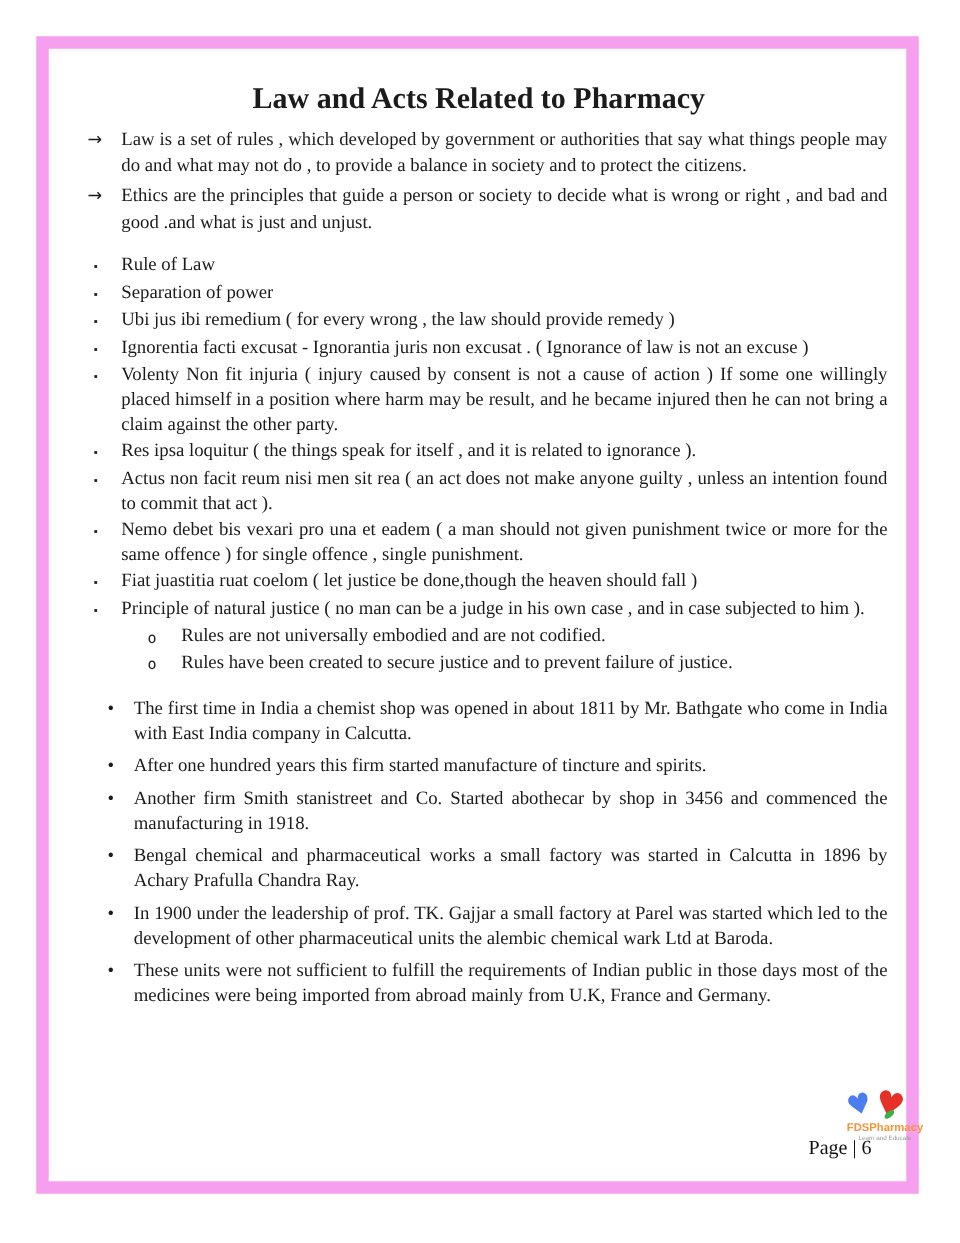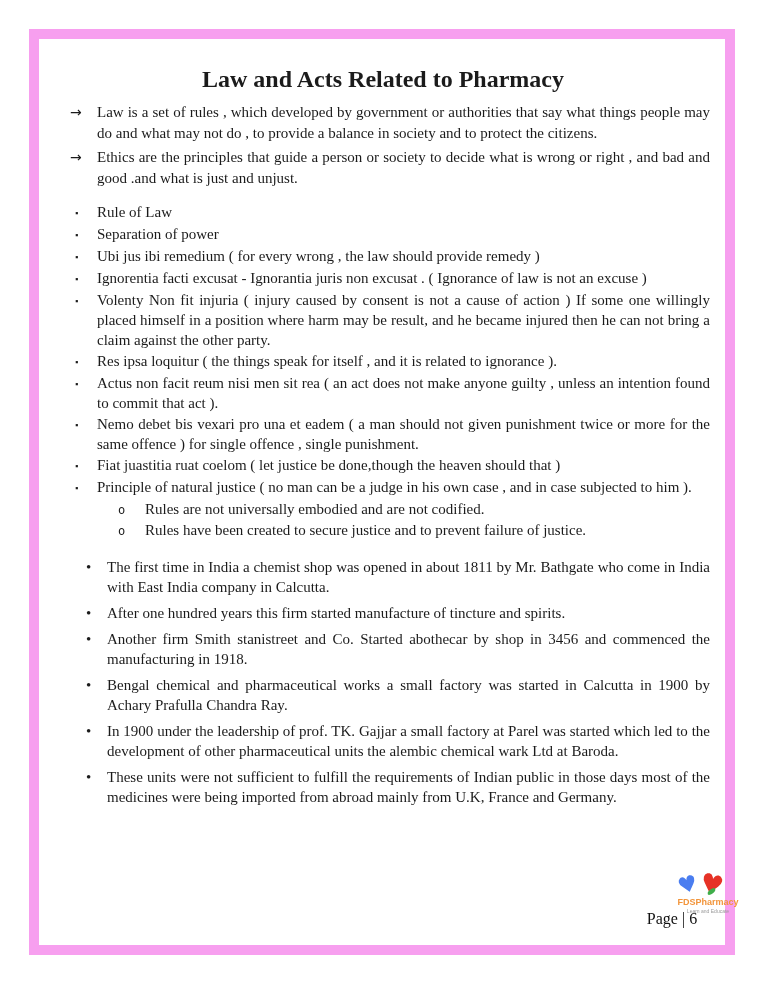--- a/index.html
+++ b/index.html
@@ -167,21 +167,21 @@
       </li>
     <li>
         <div class="row">
       <span class="mk">▪</span>
       <span class="tx">Nemo debet bis vexari pro una et eadem ( a man should not given punishment twice or more for the same offence ) for single offence , single punishment.</span>
         </div>
       </li>
     <li>
         <div class="row">
       <span class="mk">▪</span>
-      <span class="tx">Fiat juastitia ruat coelom ( let justice be done,though the heaven should that )</span>
+      <span class="tx">Fiat juastitia ruat coelom ( let justice be done,though the heaven should fall )</span>
         </div>
       </li>
     <li>
       <div class="row">
         <span class="mk">▪</span>
         <span class="tx">Principle of natural justice ( no man can be a judge in his own case , and in case subjected to him ).</span>
       </div>
       <ul class="sub">
         <li>
             <div class="row">
@@ -215,21 +215,21 @@
       </li>
     <li>
         <div class="row">
       <span class="mk">•</span>
       <span class="tx">Another firm Smith stanistreet and Co. Started abothecar by shop in 3456 and commenced the manufacturing in 1918.</span>
         </div>
       </li>
     <li>
         <div class="row">
       <span class="mk">•</span>
-      <span class="tx">Bengal chemical and pharmaceutical works a small factory was started in Calcutta in 1900 by Achary Prafulla Chandra Ray.</span>
+      <span class="tx">Bengal chemical and pharmaceutical works a small factory was started in Calcutta in 1896 by Achary Prafulla Chandra Ray.</span>
         </div>
       </li>
     <li>
         <div class="row">
       <span class="mk">•</span>
       <span class="tx">In 1900 under the leadership of prof. TK. Gajjar a small factory at Parel was started which led to the development of other pharmaceutical units the alembic chemical wark Ltd at Baroda.</span>
         </div>
       </li>
     <li>
         <div class="row">

